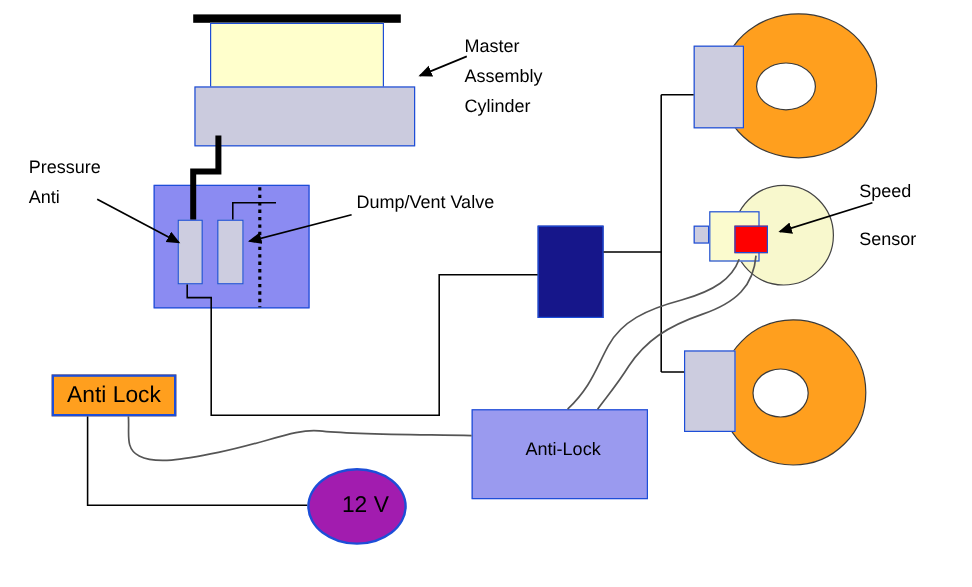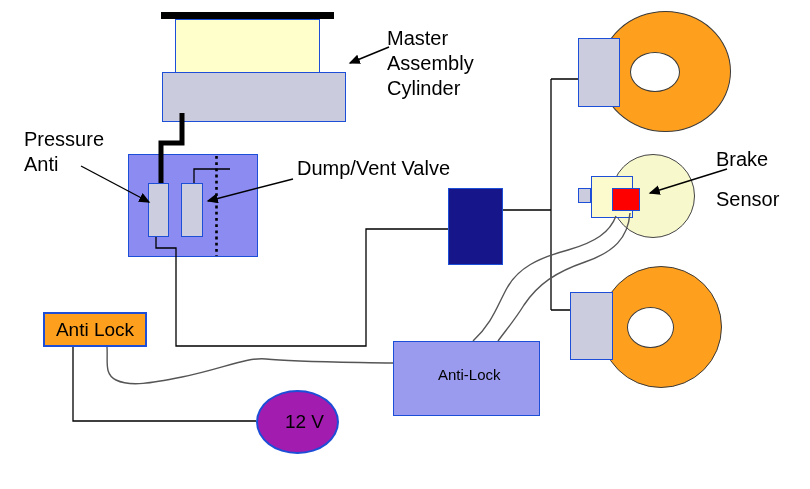--- a/index.html
+++ b/index.html
@@ -2,21 +2,21 @@
 <html><head>
 <meta charset="utf-8">
 <style>
   html,body{margin:0;padding:0;background:#ffffff;}
   #canvas{
     position:relative;width:810px;height:489px;background:#ffffff;
     font-family:"Liberation Sans", sans-serif;color:#000;overflow:hidden;
   }
   .abs{position:absolute;box-sizing:border-box;}
   .shape{position:absolute;box-sizing:border-box;border:1px solid #1d4ed8;}
-  .label{position:absolute;font-size:20px;line-height:25px;white-space:nowrap;z-index:3;}
+  .label{position:absolute;font-size:15px;line-height:25px;white-space:nowrap;z-index:3;}
   .label span{display:block;}
   #overlay{position:absolute;left:0;top:0;width:810px;height:489px;z-index:2;pointer-events:none;}
   .round{border-radius:50%;}
   .centered{display:flex;align-items:center;justify-content:center;}
 </style>
 </head>
 <body>
 
 <div id="canvas">
 
@@ -60,21 +60,21 @@
     <span>Master</span>
     <span>Assembly</span>
     <span>Cylinder</span>
   </div>
   <div class="label" style="left:24px;top:127px;">
     <span>Pressure</span>
     <span>Anti</span>
   </div>
   <div class="label" style="left:297px;top:156px;">Dump/Vent Valve</div>
   <div class="label" style="left:716px;top:147px;">
-    <span>Brake</span>
+    <span>Speed</span>
     <span style="margin-top:15px;">Sensor</span>
   </div>
 
   <svg id="overlay" viewBox="0 0 810 489" xmlns="http://www.w3.org/2000/svg">
     <defs>
       <marker id="arrow" markerWidth="9" markerHeight="8" refX="7" refY="3.5" orient="auto">
         <path d="M0,0 L8,3.5 L0,7 Z" fill="#000"></path>
       </marker>
     </defs>
 

